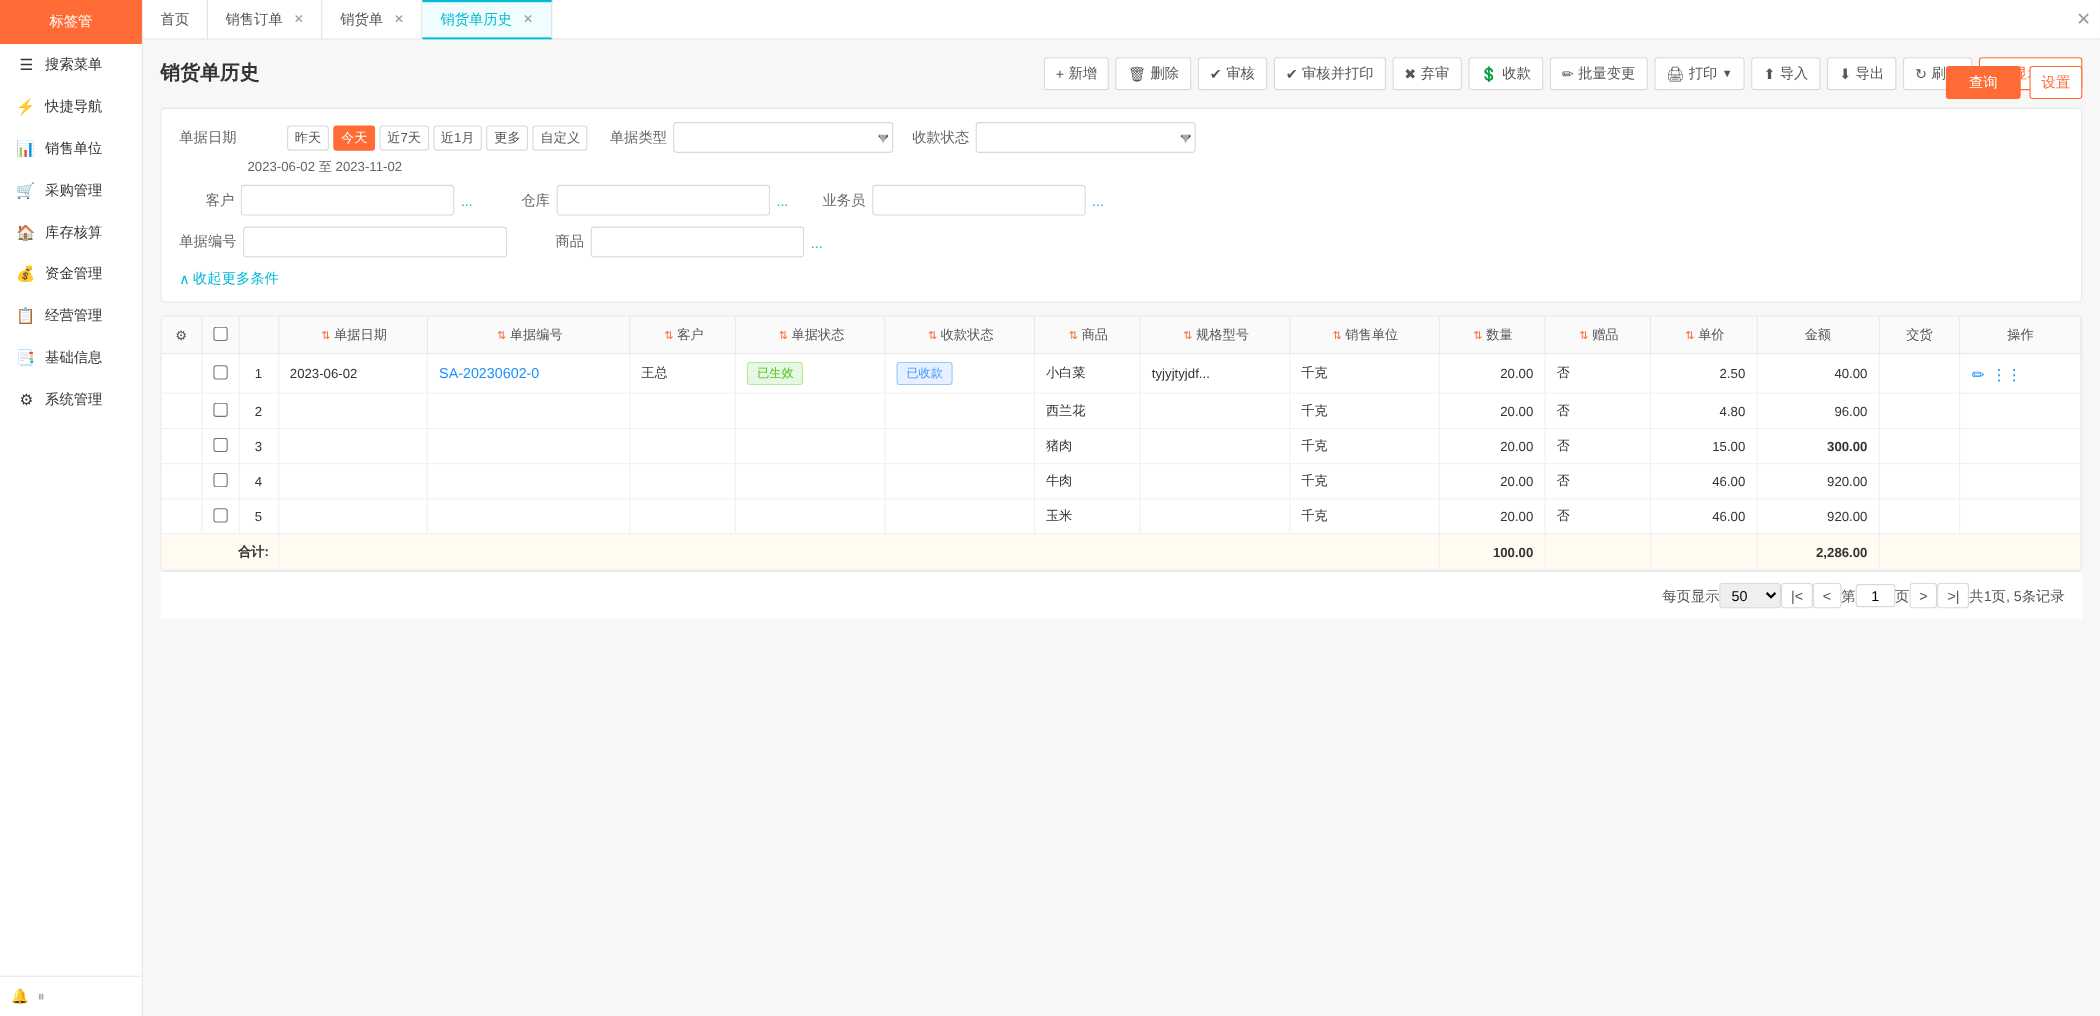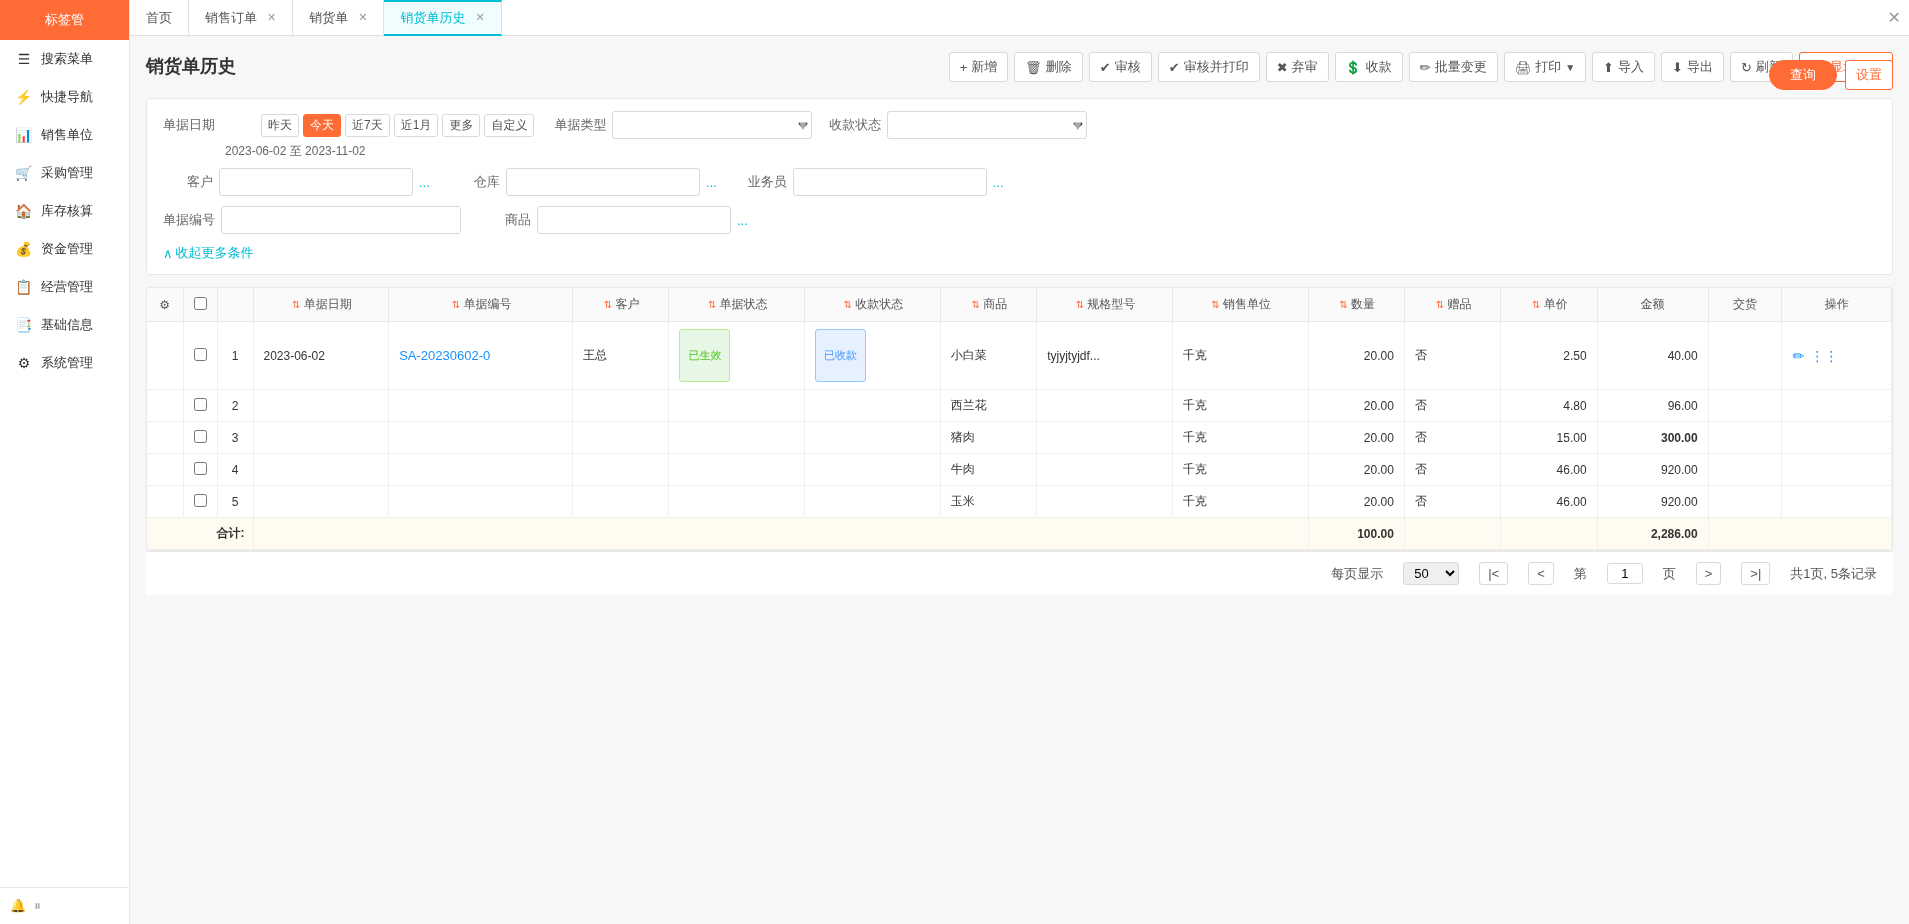--- a/index.html
+++ b/index.html
@@ -24,21 +24,21 @@
 
     
     .content { flex: 1; overflow: auto; padding: 16px; background: #f7f7f7; }
 
     
     .page-title { font-size: 18px; font-weight: bold; color: #333; margin-bottom: 14px; }
 
     
     .toolbar { display: flex; align-items: center; gap: 6px; margin-bottom: 12px; flex-wrap: wrap; }
     .btn { display: inline-flex; align-items: center; gap: 4px; padding: 5px 10px; border: 1px solid #d9d9d9; background: #fff; border-radius: 3px; cursor: pointer; color: #555; font-size: 12px; }
-    .btn-primary { background: #ff6b35; border-color: #ff6b35; color: #fff; border-radius: 15px; }
+    .btn-primary { background: #ff6b35; border-color: #ff6b35; color: #fff; }
     .btn-orange-outline { border-color: #ff6b35; color: #ff6b35; background: #fff; }
 
     
     .filter-panel { background: #fff; border: 1px solid #e8e8e8; border-radius: 4px; padding: 12px 16px; margin-bottom: 12px; }
     .filter-row { display: flex; align-items: center; gap: 20px; margin-bottom: 10px; flex-wrap: wrap; }
     .filter-item { display: flex; align-items: center; gap: 6px; }
     .filter-label { color: #666; min-width: 50px; text-align: right; white-space: nowrap; }
     .filter-input { border: 1px solid #d9d9d9; border-radius: 3px; padding: 4px 8px; min-width: 140px; height: 28px; color: #333; }
     .filter-input-wide { min-width: 240px; }
     .filter-select { border: 1px solid #d9d9d9; border-radius: 3px; padding: 4px 8px; min-width: 200px; height: 28px; color: #333; background: #fff; }
@@ -52,33 +52,33 @@
     
     .table-wrap { background: #fff; border: 1px solid #e8e8e8; border-radius: 4px; overflow: auto; }
     table { width: 100%; border-collapse: collapse; }
     thead tr { background: #fafafa; }
     th { padding: 8px 10px; border-bottom: 1px solid #e8e8e8; border-right: 1px solid #e8e8e8; color: #555; font-weight: normal; white-space: nowrap; font-size: 12px; }
     td { padding: 7px 10px; border-bottom: 1px solid #f0f0f0; border-right: 1px solid #f0f0f0; color: #333; font-size: 12px; white-space: nowrap; }
     .col-settings { width: 36px; text-align: center; }
     .col-checkbox { width: 30px; text-align: center; }
     .col-no { width: 36px; text-align: center; }
     .sort-icon { color: #ff6b35; font-size: 10px; margin-left: 2px; }
-    .badge { display: inline-block; padding: 18px 8px; border-radius: 3px; font-size: 11px; }
+    .badge { display: inline-block; padding: 2px 8px; border-radius: 3px; font-size: 11px; }
     .badge-green { background: #e6f7e6; color: #52c41a; border: 1px solid #b7eb8f; }
     .badge-blue { background: #e6f0ff; color: #4096ff; border: 1px solid #91caff; }
     .link-text { color: #1890ff; cursor: pointer; text-decoration: none; }
     .action-icons { display: flex; gap: 6px; }
     .action-icon { color: #1890ff; cursor: pointer; font-size: 14px; }
 
     
     .summary-row { background: #fffbf0; }
     .summary-row td { font-weight: bold; color: #333; }
 
     
-    .table-footer { display: flex; align-items: center; justify-content: flex-end; padding: 10px 16px; background: #fff; border-top: 1px solid #e8e8e8; gap: 20px; font-size: 12px; color: #555; }
+    .table-footer { display: flex; align-items: center; justify-content: flex-end; padding: 10px 16px; background: #fff; border-top: 1px solid #e8e8e8; gap: 0; font-size: 12px; color: #555; }
     .page-size-select { border: 1px solid #d9d9d9; border-radius: 3px; padding: 2px 6px; }
     .page-btn { padding: 3px 8px; border: 1px solid #d9d9d9; border-radius: 3px; background: #fff; cursor: pointer; color: #555; }
     .page-input { width: 36px; border: 1px solid #d9d9d9; border-radius: 3px; padding: 2px 4px; text-align: center; }
 
     
     ::-webkit-scrollbar { width: 6px; height: 6px; }
     ::-webkit-scrollbar-thumb { background: #ccc; border-radius: 3px; }
   </style>
 </head>
 <body>

